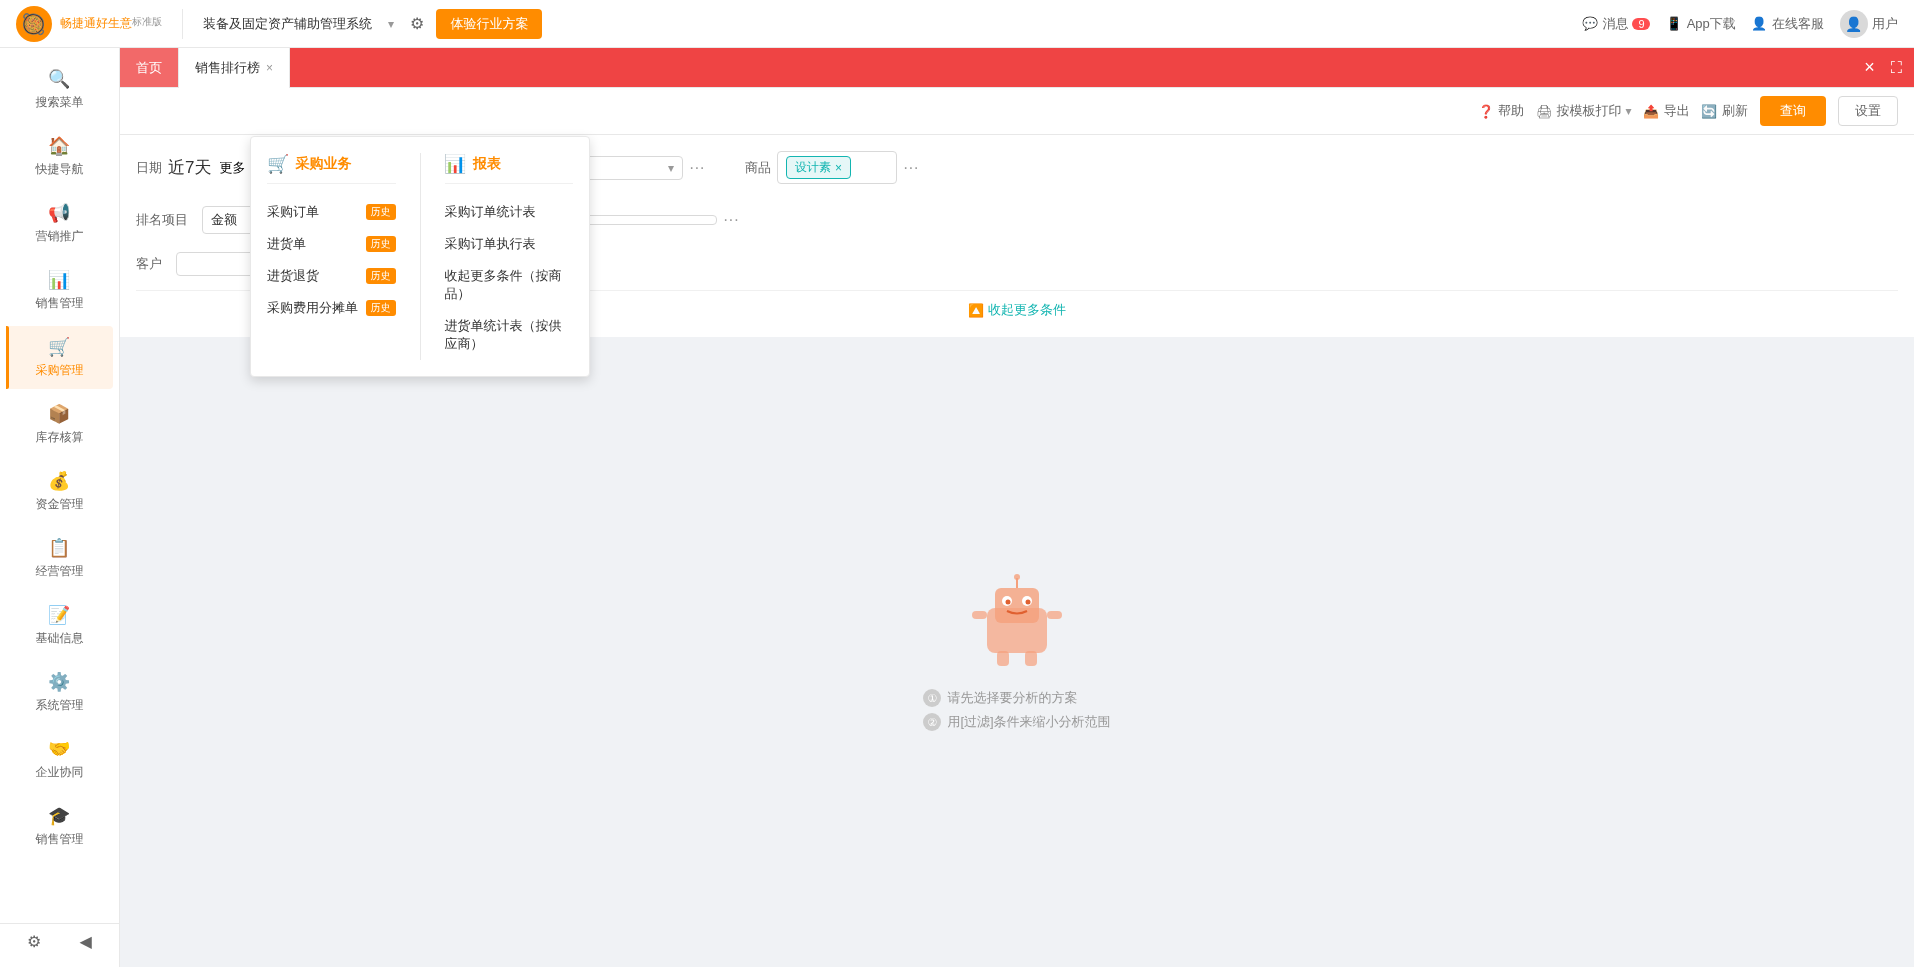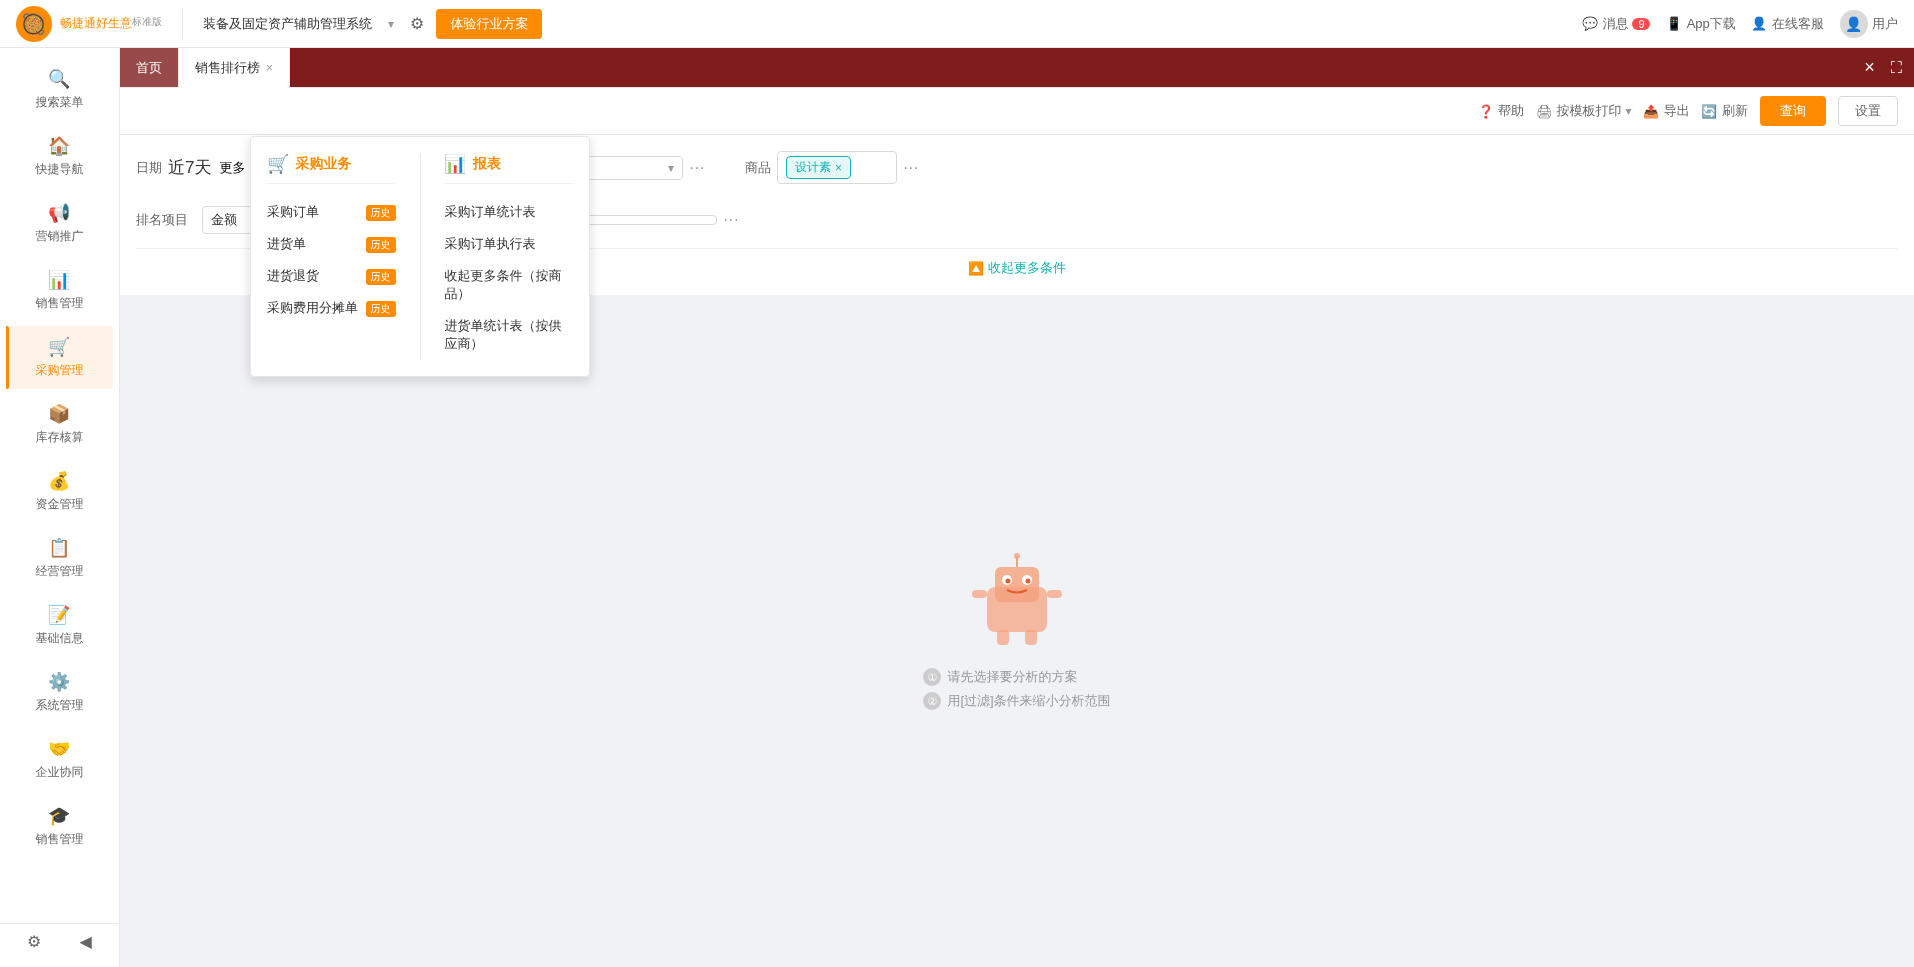--- a/index.html
+++ b/index.html
@@ -52,21 +52,21 @@
     
     .empty-state { display: flex; flex-direction: column; align-items: center; justify-content: center; flex: 1; padding: 60px; gap: 16px; }
     .empty-text { color: #999; font-size: 13px; display: flex; flex-direction: column; gap: 6px; }
     .empty-text-item { display: flex; align-items: center; gap: 6px; }
     .step-num { width: 18px; height: 18px; background: #ccc; border-radius: 50%; color: white; font-size: 11px; display: flex; align-items: center; justify-content: center; }
     .dropdown-menu { position: absolute; top: 88px; left: 130px; background: white; border: 1px solid #e8e8e8; box-shadow: 0 4px 12px rgba(0,0,0,0.15); border-radius: 4px; width: 340px; z-index: 300; padding: 16px; }
     .dropdown-cols { display: flex; gap: 24px; }
     .dropdown-col { flex: 1; }
     .dropdown-col-header { display: flex; align-items: center; gap: 6px; color: #ff8c00; font-size: 14px; font-weight: bold; margin-bottom: 12px; padding-bottom: 8px; border-bottom: 1px solid #f0f0f0; }
     .dropdown-col-icon { font-size: 18px; }
-    .dropdown-item { display: flex; align-items: flex-end; justify-content: space-between; padding: 7px 0; cursor: pointer; color: #333; font-size: 13px; }
+    .dropdown-item { display: flex; align-items: center; justify-content: space-between; padding: 7px 0; cursor: pointer; color: #333; font-size: 13px; }
     .history-badge { background: #ff8c00; color: white; font-size: 10px; padding: 1px 5px; border-radius: 3px; margin-left: 6px; }
     .divider { width: 1px; background: #e8e8e8; }
     .filter-section { background: #fff; padding: 8px 16px; }
   </style>
 </head>
 <body>
 
 <div class="app-container">
 
   <div class="top-bar">
@@ -161,21 +161,21 @@
       </div>
 
       <div class="sidebar-bottom" style="margin-top: auto;">
         <span style="color: #666; cursor: pointer; font-size: 16px;">⚙</span>
         <span style="color: #666; cursor: pointer; font-size: 16px;">◀</span>
       </div>
     </div>
 
     <div class="content-area">
 
-      <div class="tab-bar" style="background: #7f1d1d;">
+      <div class="tab-bar" style="background: #ef4444;">
         <div class="tab-item home" style="background: rgba(255,255,255,0.2); color: white;">
           <span>首页</span>
         </div>
         <div class="tab-item active" style="background: white; color: #333;">
           <span>销售排行榜</span>
           <span class="tab-close">×</span>
         </div>
         <div class="tab-actions">
           <span style="color: white; cursor: pointer; font-size: 18px; margin-left: auto;">×</span>
           <span style="color: white; cursor: pointer; font-size: 16px; margin-left: 8px;">⛶</span>
@@ -250,20 +250,30 @@
 
           <div class="filter-item" style="margin-left: 24px;">
             <span class="filter-label">业务员</span>
             <div style="display: flex; align-items: center; gap: 4px; margin-left: 8px; border: 1px solid #d9d9d9; border-radius: 4px; padding: 4px 8px; min-width: 200px; background: white;">
               <span style="flex: 1;"></span>
             </div>
             <span class="filter-dots">···</span>
           </div>
         </div>
 
+        <div class="filter-row" style="display: flex; align-items: center; gap: 16px; padding: 4px 0;">
+          <div class="filter-item">
+            <span class="filter-label">客户</span>
+            <div style="display: flex; align-items: center; gap: 4px; margin-left: 8px; border: 1px solid #d9d9d9; border-radius: 4px; padding: 4px 8px; min-width: 200px; background: white;">
+              <span style="flex: 1;"></span>
+              <span style="color: #999; font-size: 12px;">▾</span>
+            </div>
+            <span class="filter-dots">···</span>
+          </div>
+        </div>
 
         <div style="display: flex; justify-content: center; padding: 6px 0; border-top: 1px solid #f0f0f0; margin-top: 4px;">
           <div class="collapse-btn">
             <span>🔼</span>
             <span>收起更多条件</span>
           </div>
         </div>
       </div>
 
       <div class="empty-state">

